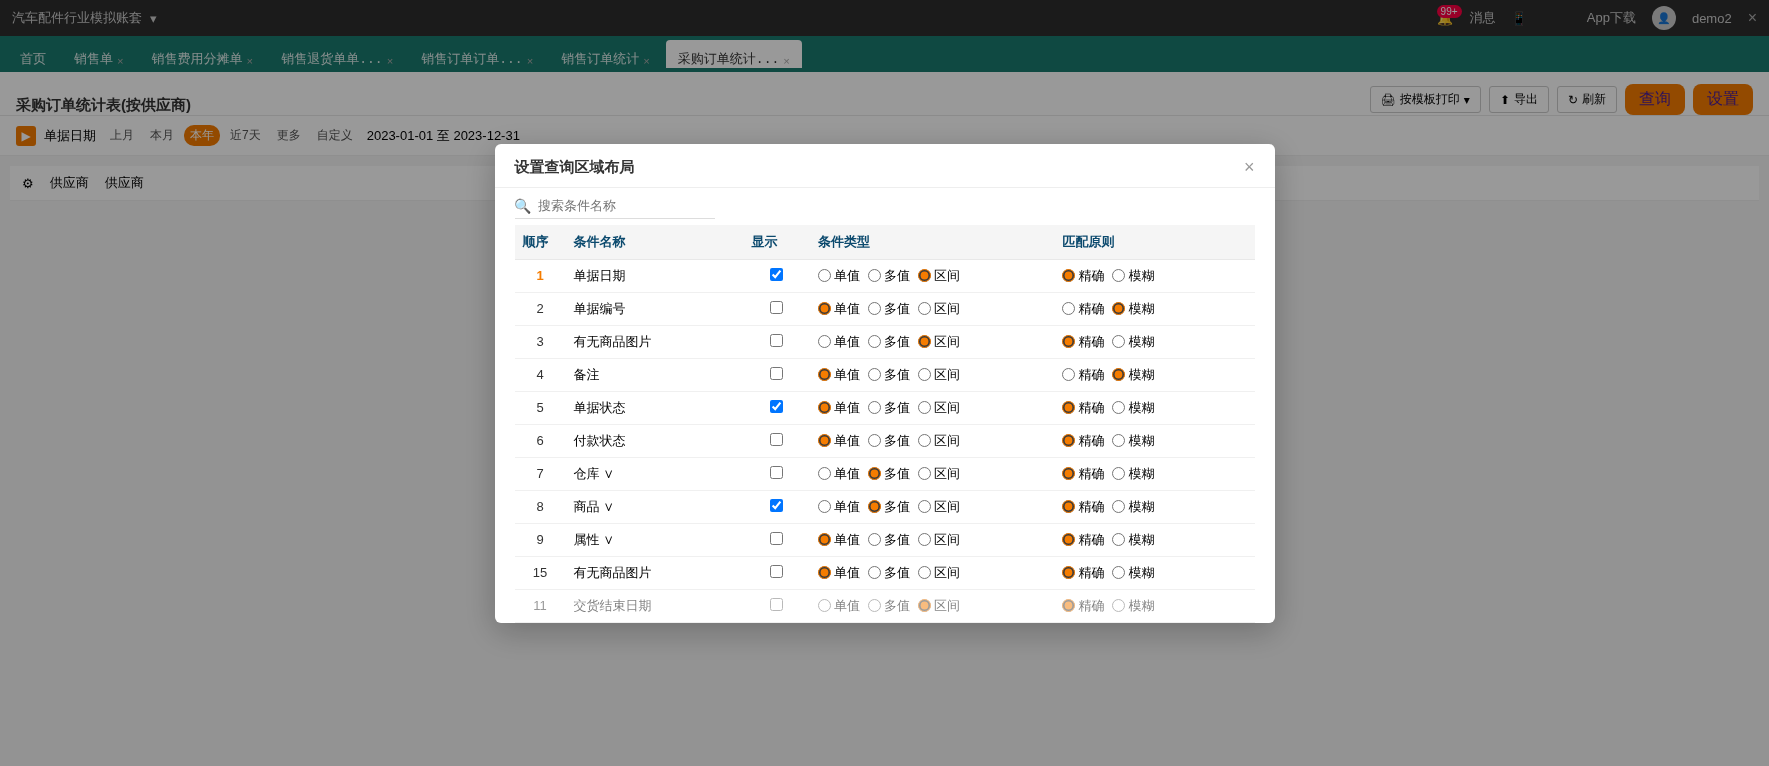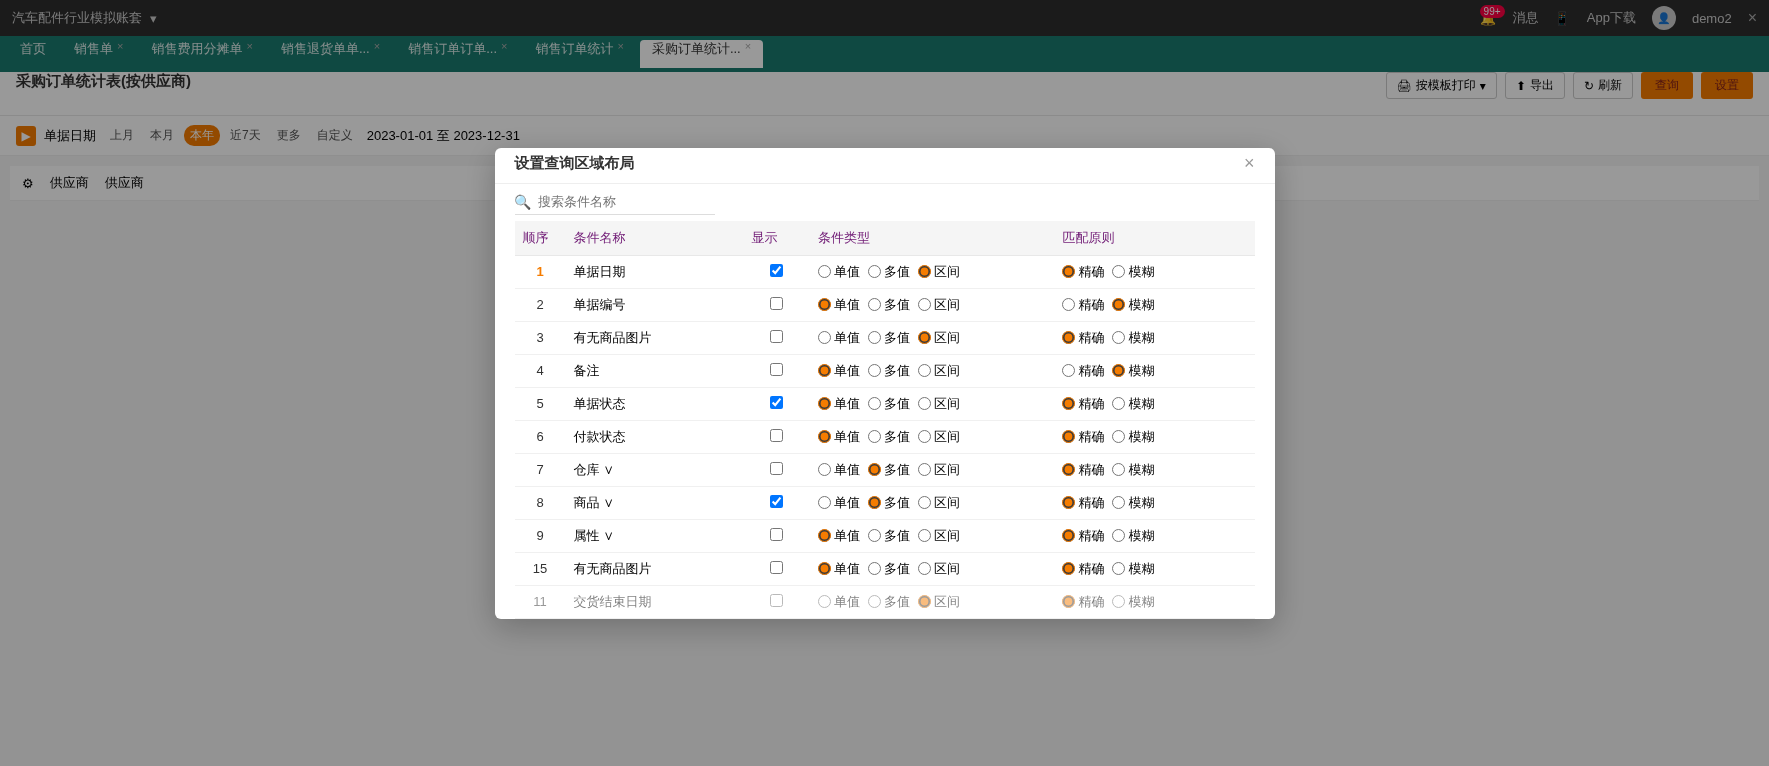--- a/index.html
+++ b/index.html
@@ -28,43 +28,44 @@
       display: flex;
       align-items: center;
       padding: 0 8px;
       gap: 4px;
     }
     .nav-tab {
       height: 28px;
       padding: 0 12px;
       border-radius: 4px 4px 0 0;
       display: flex;
-      align-items: flex-start;
+      align-items: flex-end;
       gap: 4px;
       cursor: pointer;
       font-size: 13px;
       color: rgba(255,255,255,0.85);
+      font-family: Liberation Mono, monospace;
     }
     .nav-tab.active { background: #fff; color: #333; }
     .nav-tab .close-tab { font-size: 11px; color: #aaa; }
 
     
     .page-header {
       height: 44px;
       background: #fff;
       display: flex;
-      align-items: flex-start;
+      align-items: flex-end;
       justify-content: space-between;
       padding: 0 16px;
       border-bottom: 1px solid #e8e8e8;
     }
     .page-title { font-size: 15px; font-weight: bold; color: #333; }
     .header-actions { display: flex; align-items: center; gap: 8px; }
     .btn-outline { border: 1px solid #ccc; background: #fff; padding: 4px 10px; border-radius: 3px; cursor: pointer; font-size: 12px; display: flex; align-items: center; gap: 4px; }
-    .btn-orange { background: #f57c00; color: #7f1d1d; border: none; padding: 5px 14px; border-radius: 3px; cursor: pointer; font-size: 12px; }
+    .btn-orange { background: #f57c00; color: #4c1d95; border: none; padding: 5px 14px; border-radius: 8px; cursor: pointer; font-size: 16px; }
 
     
     .filter-bar {
       background: #fff;
       padding: 8px 16px;
       display: flex;
       align-items: center;
       gap: 8px;
       border-bottom: 1px solid #eee;
       min-height: 40px;
@@ -107,21 +108,21 @@
       width: 780px;
       max-height: 640px;
       display: flex;
       flex-direction: column;
       box-shadow: 0 8px 32px rgba(0,0,0,0.25);
     }
     .modal-header {
       display: flex;
       align-items: center;
       justify-content: space-between;
-      padding: 6px 20px 10px;
+      padding: 14px 20px 10px;
       border-bottom: 1px solid #eee;
     }
     .modal-title { font-size: 15px; font-weight: bold; color: #333; }
     .modal-close { cursor: pointer; font-size: 18px; color: #999; line-height: 1; }
 
     
     .modal-tabs {
       display: flex;
       padding: 10px 20px 0;
       gap: 0;
@@ -172,22 +173,22 @@
       width: 100%;
       border-collapse: collapse;
       font-size: 13px;
     }
     .modal-table thead tr {
       background: #f5f5f5;
     }
     .modal-table th {
       padding: 8px 8px;
       text-align: left;
-      color: #701a75;
-      font-weight: normal;
+      color: #0c4a6e;
+      font-weight: bold;
       border-bottom: 1px solid #e8e8e8;
     }
     .modal-table td {
       padding: 7px 8px;
       border-bottom: 1px solid #f0f0f0;
       vertical-align: middle;
     }
     .col-order { width: 46px; text-align: center; }
     .col-name { width: 160px; }
     .col-display { width: 60px; text-align: center; }
@@ -242,21 +243,21 @@
     <span>汽车配件行业模拟账套</span>
     <span style="cursor:pointer;">▾</span>
   </div>
   <div class="top-bar-right">
     <span class="bell" style="position:relative; cursor:pointer;">
       <span>🔔</span>
       <span class="badge">99+</span>
     </span>
     <span style="cursor:pointer;">消息</span>
     <span>📱</span>
-    <span style="cursor:pointer;">App下载</span>
+    <span style="cursor:pointer;margin-left:43px;">App下载</span>
     <span style="width:24px;height:24px;border-radius:50%;background:#ccc;display:inline-flex;align-items:center;justify-content:center;color:#555;font-size:11px;">👤</span>
     <span style="cursor:pointer;">demo2</span>
     <span class="close-x">×</span>
   </div>
 </div>
 
 <div class="nav-tabs">
   <div class="nav-tab">
     <span>首页</span>
   </div>

